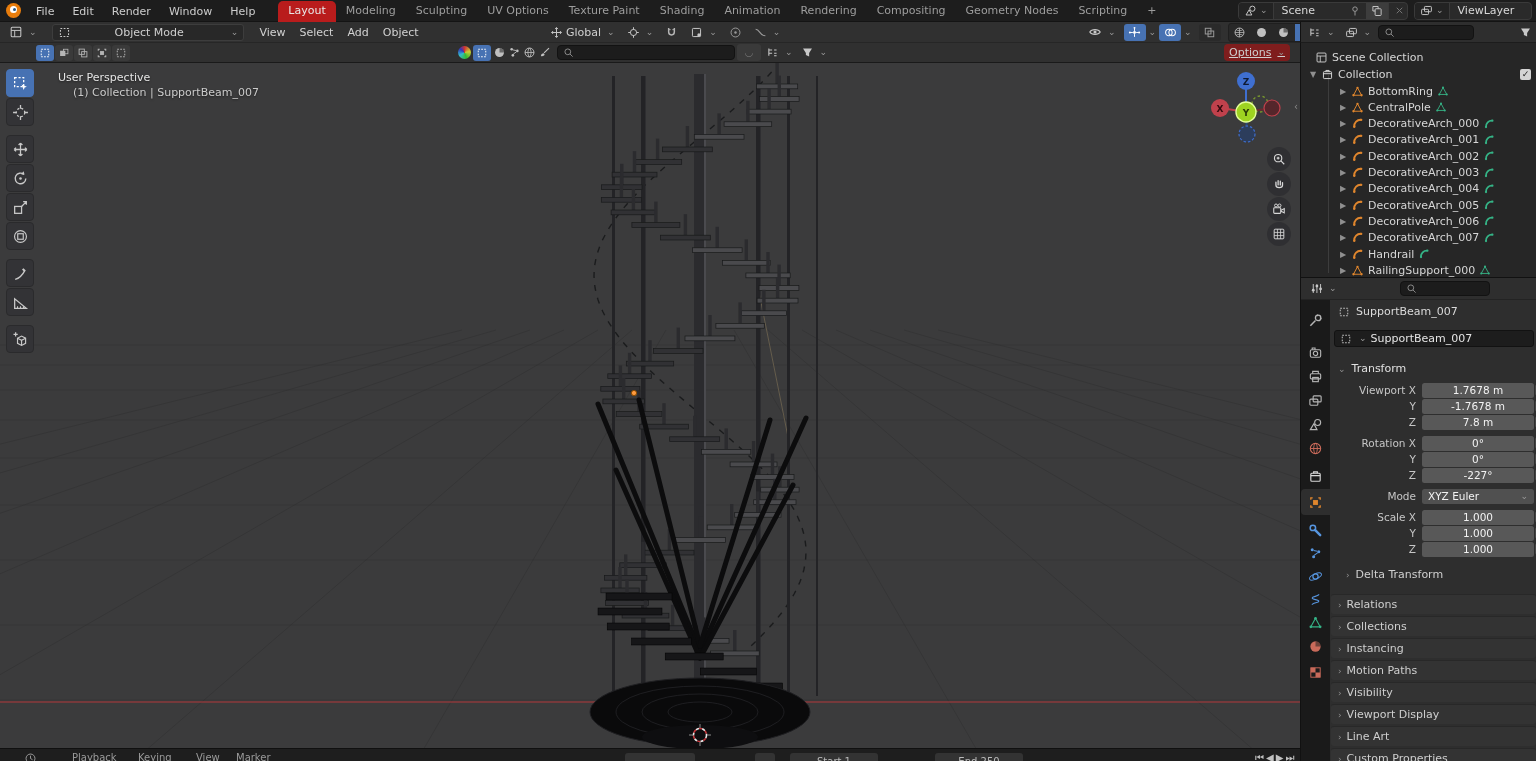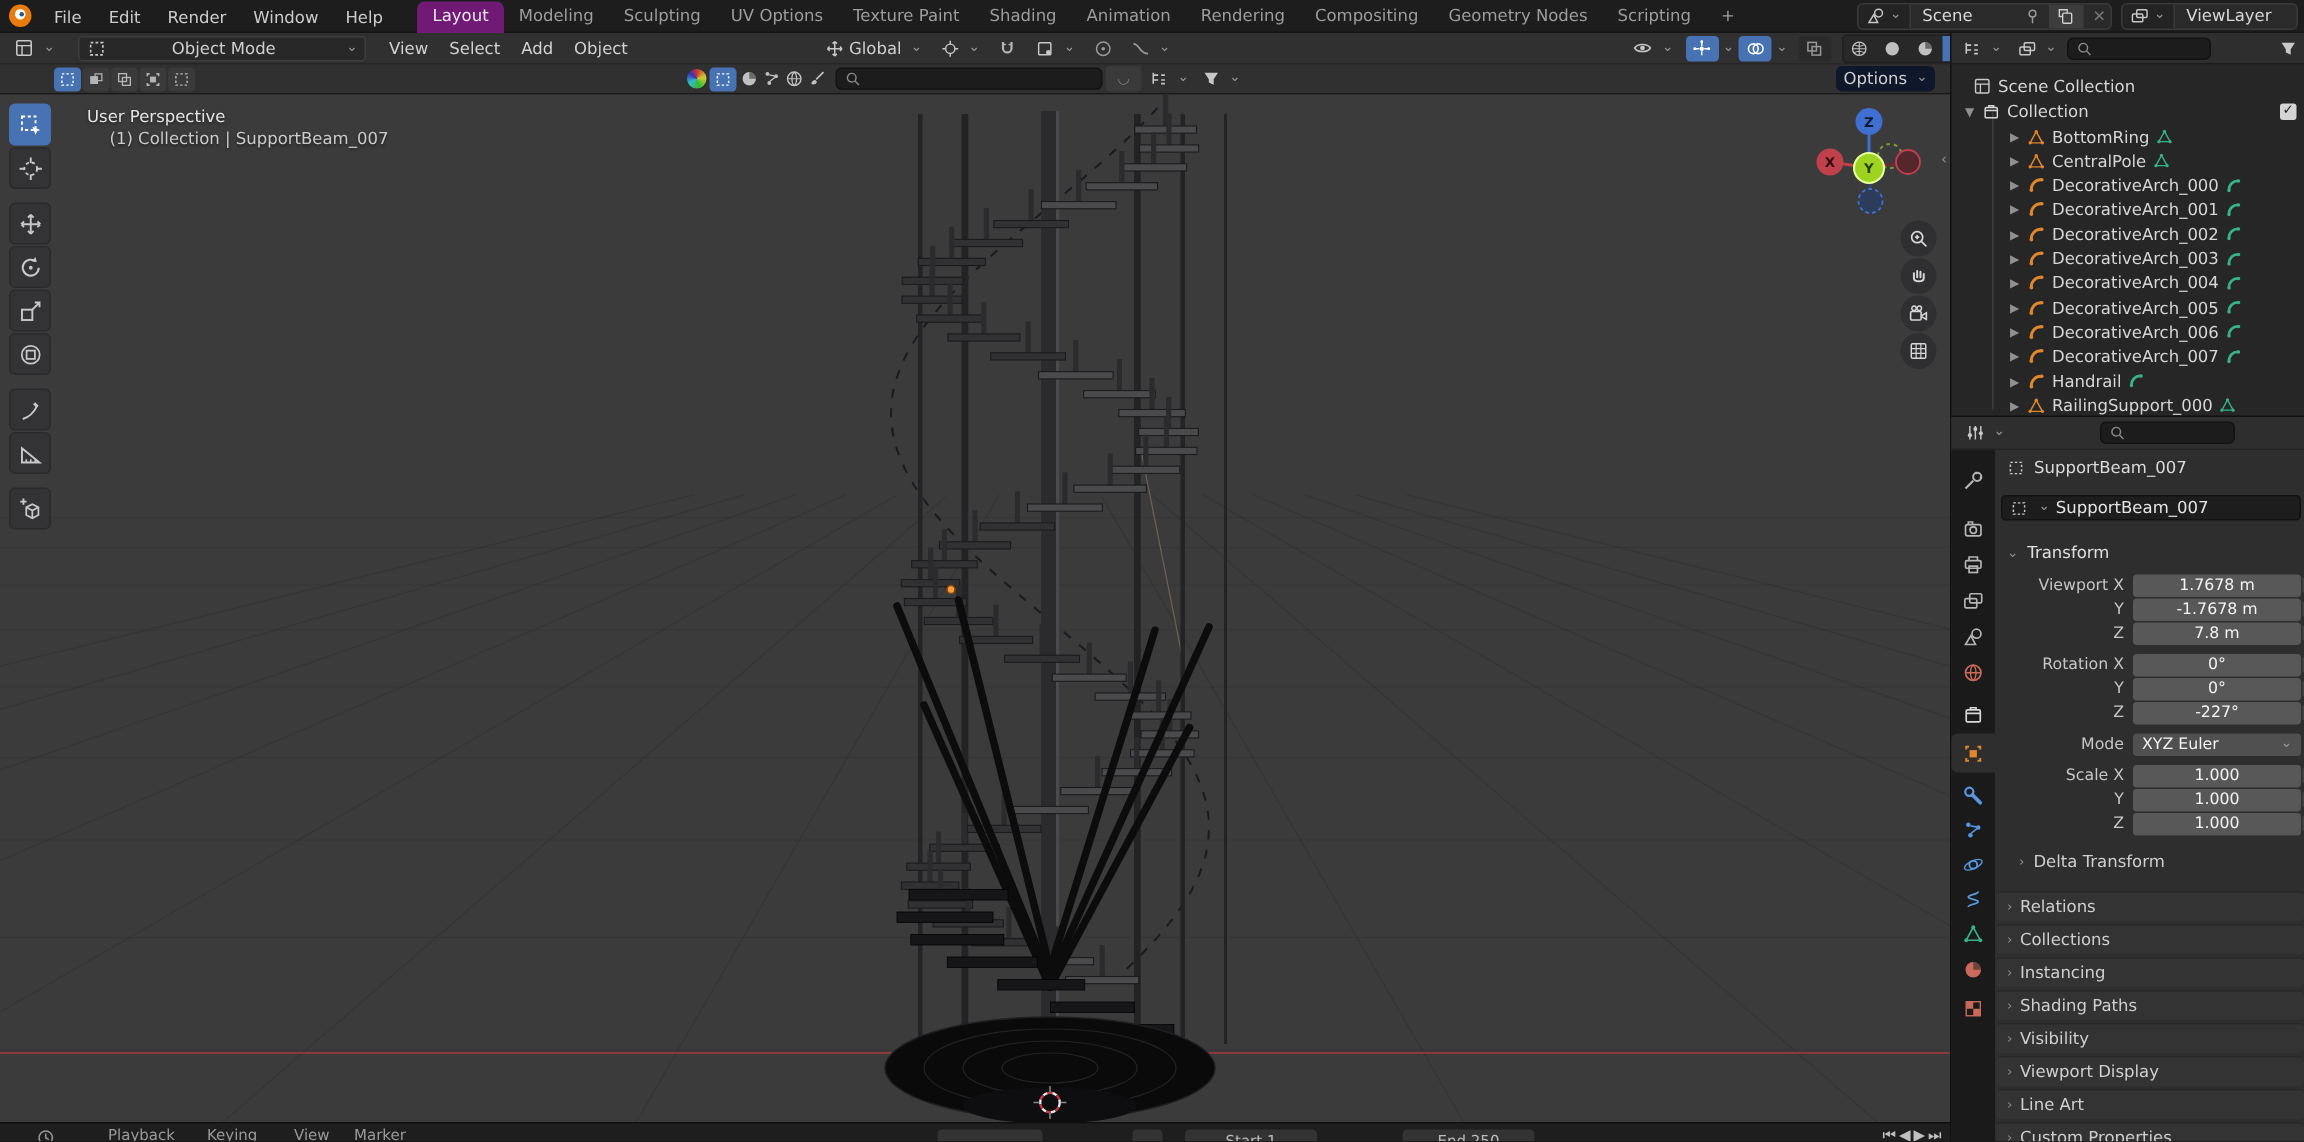--- a/index.html
+++ b/index.html
@@ -6,21 +6,21 @@
   *{box-sizing:border-box;font-family:"DejaVu Sans","Liberation Sans",sans-serif;-webkit-font-smoothing:antialiased;}
   #app{position:relative;width:1536px;height:761px;background:#1d1d1d;overflow:hidden;font-size:11px;color:#d4d4d4;}
   .ab{position:absolute;}
   .r{display:flex;align-items:center;}
   svg.i{display:block;}
   
   .topbar{left:0;top:0;width:1536px;height:22px;background:#1d1d1d;display:flex;border-bottom:1px solid #141414;}
   .menu-item{padding:0 9px;color:#cdcdcd;height:22px;display:flex;align-items:center;cursor:default;}
   .ws-tabs{display:flex;align-items:flex-end;height:22px;margin-left:14px;}
   .ws-tab{padding:3px 10px 4px 10px;color:#9d9d9d;border-radius:5px 5px 0 0;height:21px;}
-  .ws-tab.active{background:#701a75;color:#e8e8e8;}
+  .ws-tab.active{background:#b91c1c;color:#e8e8e8;}
   .tb-right{margin-left:auto;display:flex;align-items:center;gap:6px;padding-right:4px;}
   .idwidget{display:flex;align-items:center;background:#2a2a2a;border:1px solid #3a3a3a;border-radius:4px;height:18px;overflow:hidden;}
   .idwidget .seg{display:flex;align-items:center;padding:0 5px;height:100%;}
   .idwidget .segdark{background:#232323;border-right:1px solid #3a3a3a;}
   .idwidget .name{padding:0 8px;color:#d8d8d8;min-width:70px;}
   .chev{color:#9a9a9a;font-size:9px;margin-left:3px;line-height:1;}
   
   .hdr{left:0;top:22px;width:1300px;height:21px;background:#303030;display:flex;align-items:center;border-bottom:1px solid #262626;}
   .hdr2{left:0;top:43px;width:1300px;height:20px;background:#303030;display:flex;align-items:center;border-bottom:1px solid #1a1a1a;}
   .hbtn{display:flex;align-items:center;gap:3px;padding:0 5px;height:17px;border-radius:3px;color:#cfcfcf;}
@@ -555,21 +555,21 @@
           </svg>
           <span class="chev">⌄</span>
       </div>
       <div class="hbtn" style="padding:0 3px;">
         <svg class="i" width="13" height="13" style="color:#c8c8c8">
             <use href="#s-funnel"></use>
           </svg>
           <span class="chev">⌄</span>
       </div>
     </div>
-    <div class="hbtn" style="position:absolute;right:10px;background:#0f172a;border-radius:4px;">
+    <div class="hbtn" style="position:absolute;right:10px;background:#7f1d1d;border-radius:4px;text-decoration:underline;">
       <span>Options</span>
         <span class="chev">⌄</span>
     </div>
   </div>
 
   <div class="ab viewport">
     <svg id="scene3d" width="1300" height="685" viewBox="0 63 1300 685" style="position:absolute;left:0;top:0;">
         <line x1="462" y1="330" x2="-1400" y2="790" stroke="rgba(0,0,0,0.10)"></line>
         <line x1="496" y1="330" x2="-1100" y2="790" stroke="rgba(0,0,0,0.10)"></line>
         <line x1="530" y1="330" x2="-800" y2="790" stroke="rgba(0,0,0,0.10)"></line>
@@ -1162,21 +1162,21 @@
       <div class="section" style="top:316px;">
           <span class="seclite">›</span>
           <span>Collections</span>
         </div>
       <div class="section" style="top:338px;">
           <span class="seclite">›</span>
           <span>Instancing</span>
         </div>
       <div class="section" style="top:360px;">
           <span class="seclite">›</span>
-          <span>Shading Paths</span>
+          <span>Motion Paths</span>
         </div>
       <div class="section" style="top:382px;">
           <span class="seclite">›</span>
           <span>Visibility</span>
         </div>
       <div class="section" style="top:404px;">
           <span class="seclite">›</span>
           <span>Viewport Display</span>
         </div>
       <div class="section" style="top:426px;">

